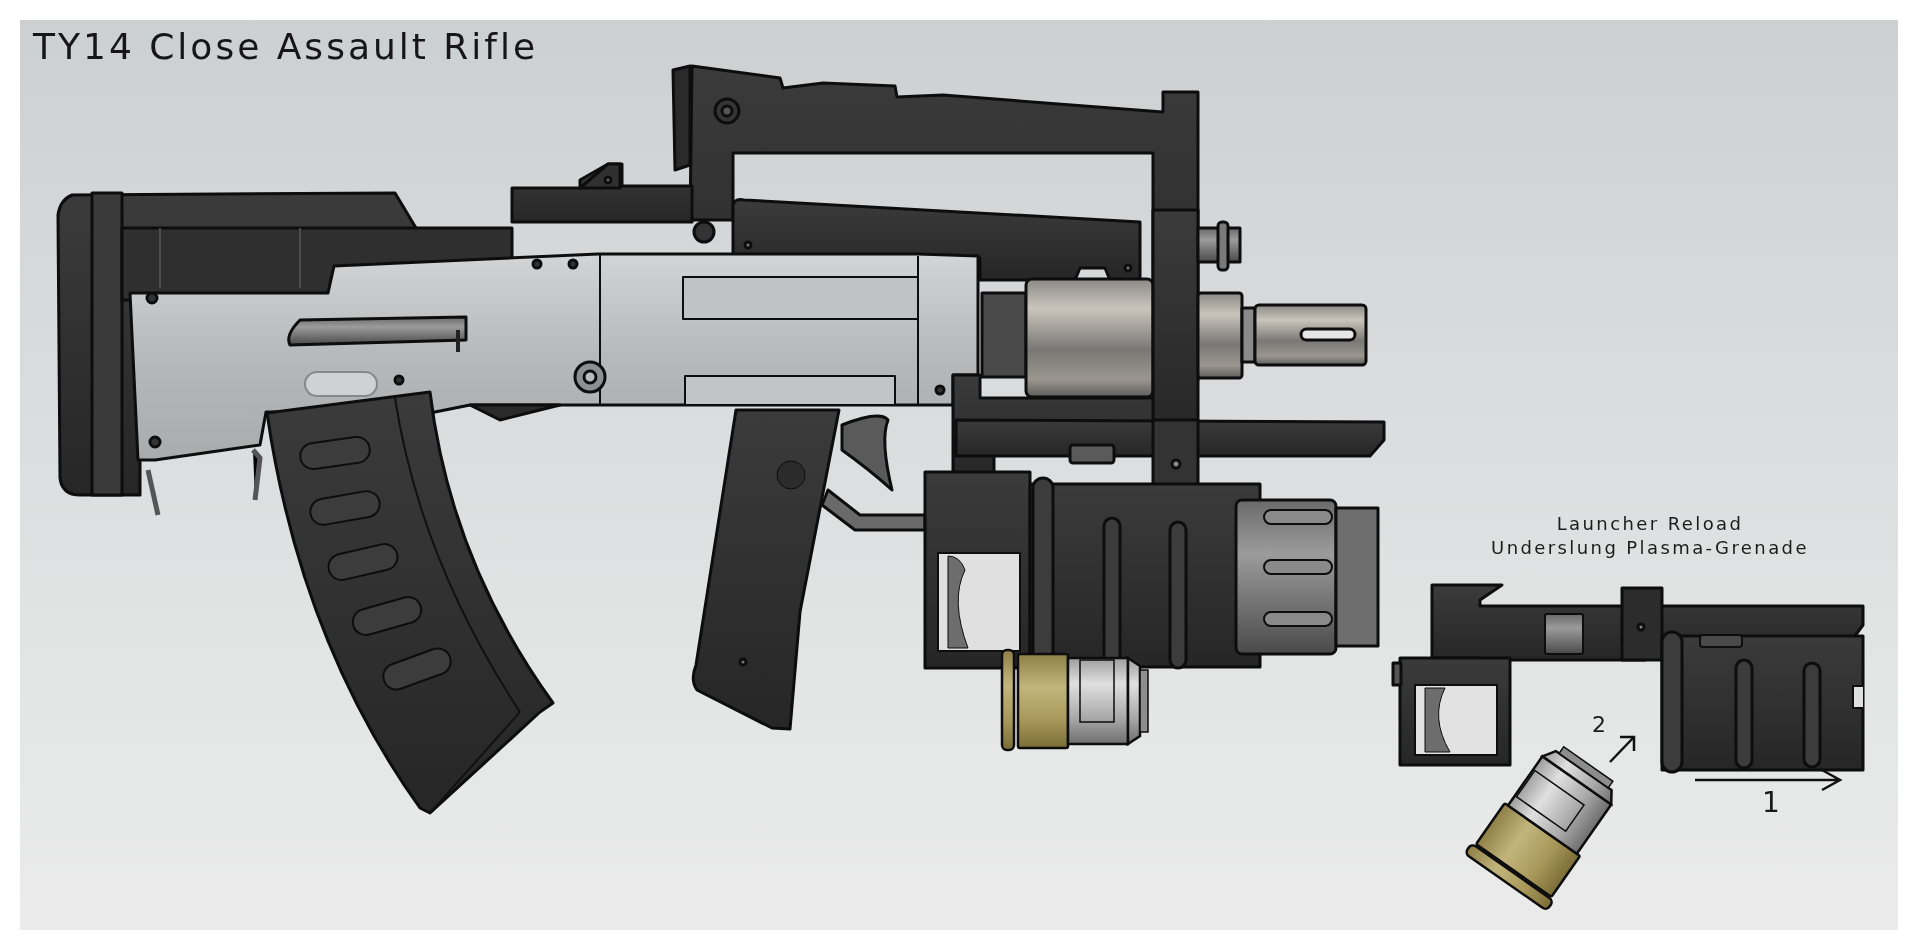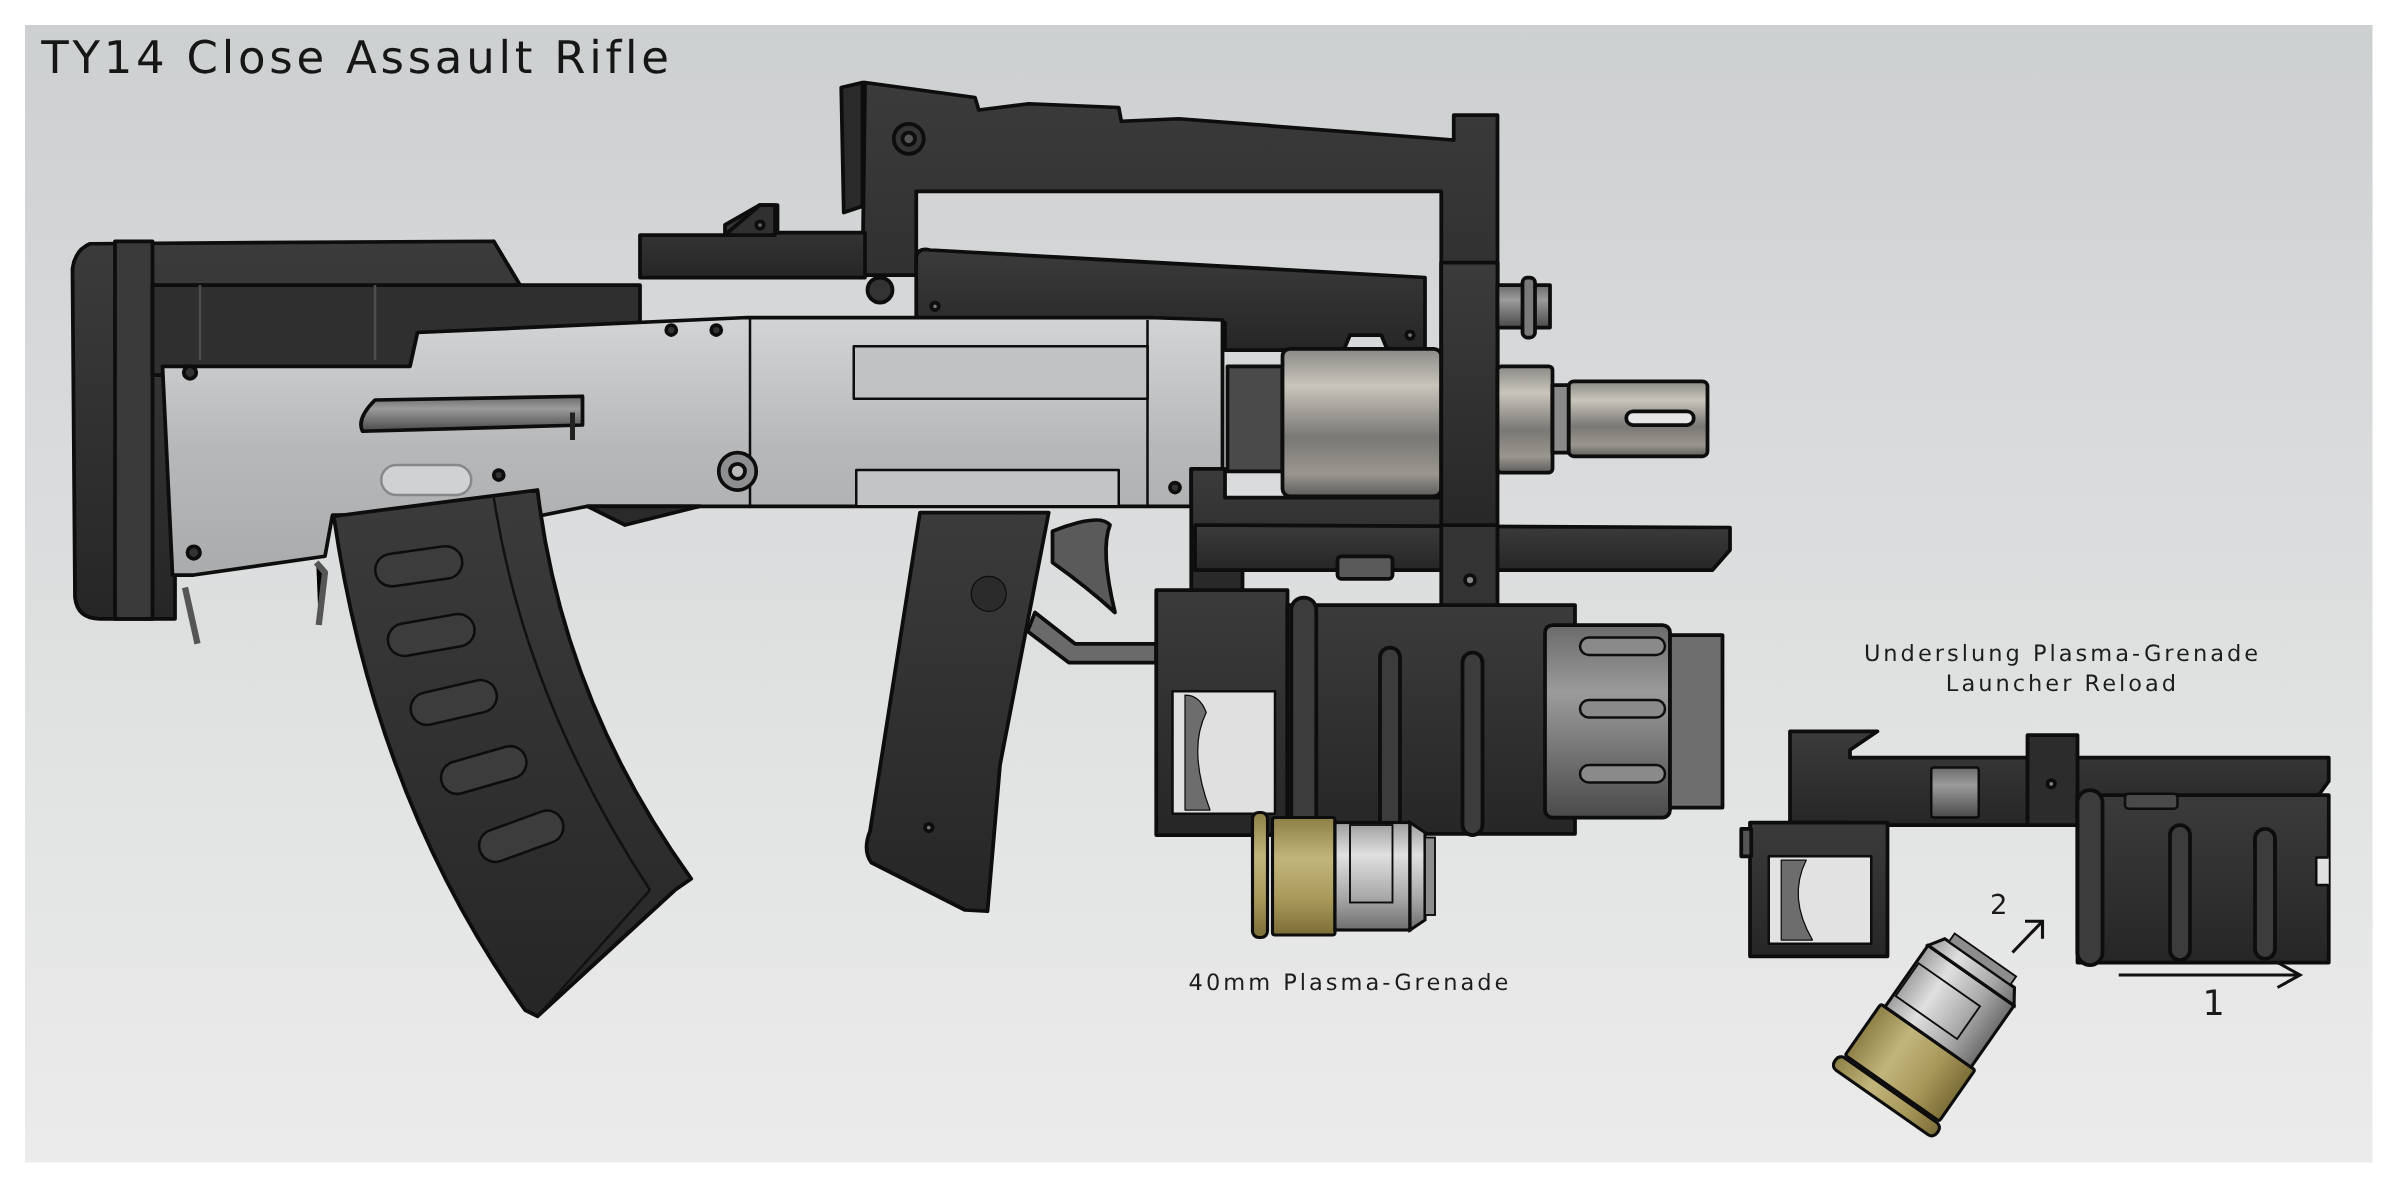--- a/index.html
+++ b/index.html
@@ -194,22 +194,21 @@
     <rect x="64" y="-30" width="8" height="60" fill="#8d8d8d" stroke-width="1.5"></rect>
   </g>
 
   <g stroke="#111" stroke-width="2.5" fill="none">
     <path d="M1695 780 L1840 780 M1822 770 L1840 780 L1822 790"></path>
     <path d="M1610 762 L1634 737 M1620 737 L1634 737 L1634 751"></path>
   </g>
 </svg>
 
 <div class="caption cap-cart">
-  <div>40mm Plasma-Grenade</div>
 </div>
 
 <div class="caption cap-reload">
+  <div>Launcher Reload</div>
   <div>Underslung Plasma-Grenade</div>
-  <div>Launcher Reload</div>
 </div>
 
 <div class="step step-1">1</div>
 <div class="step step-2">2</div>
 
 </body></html>

